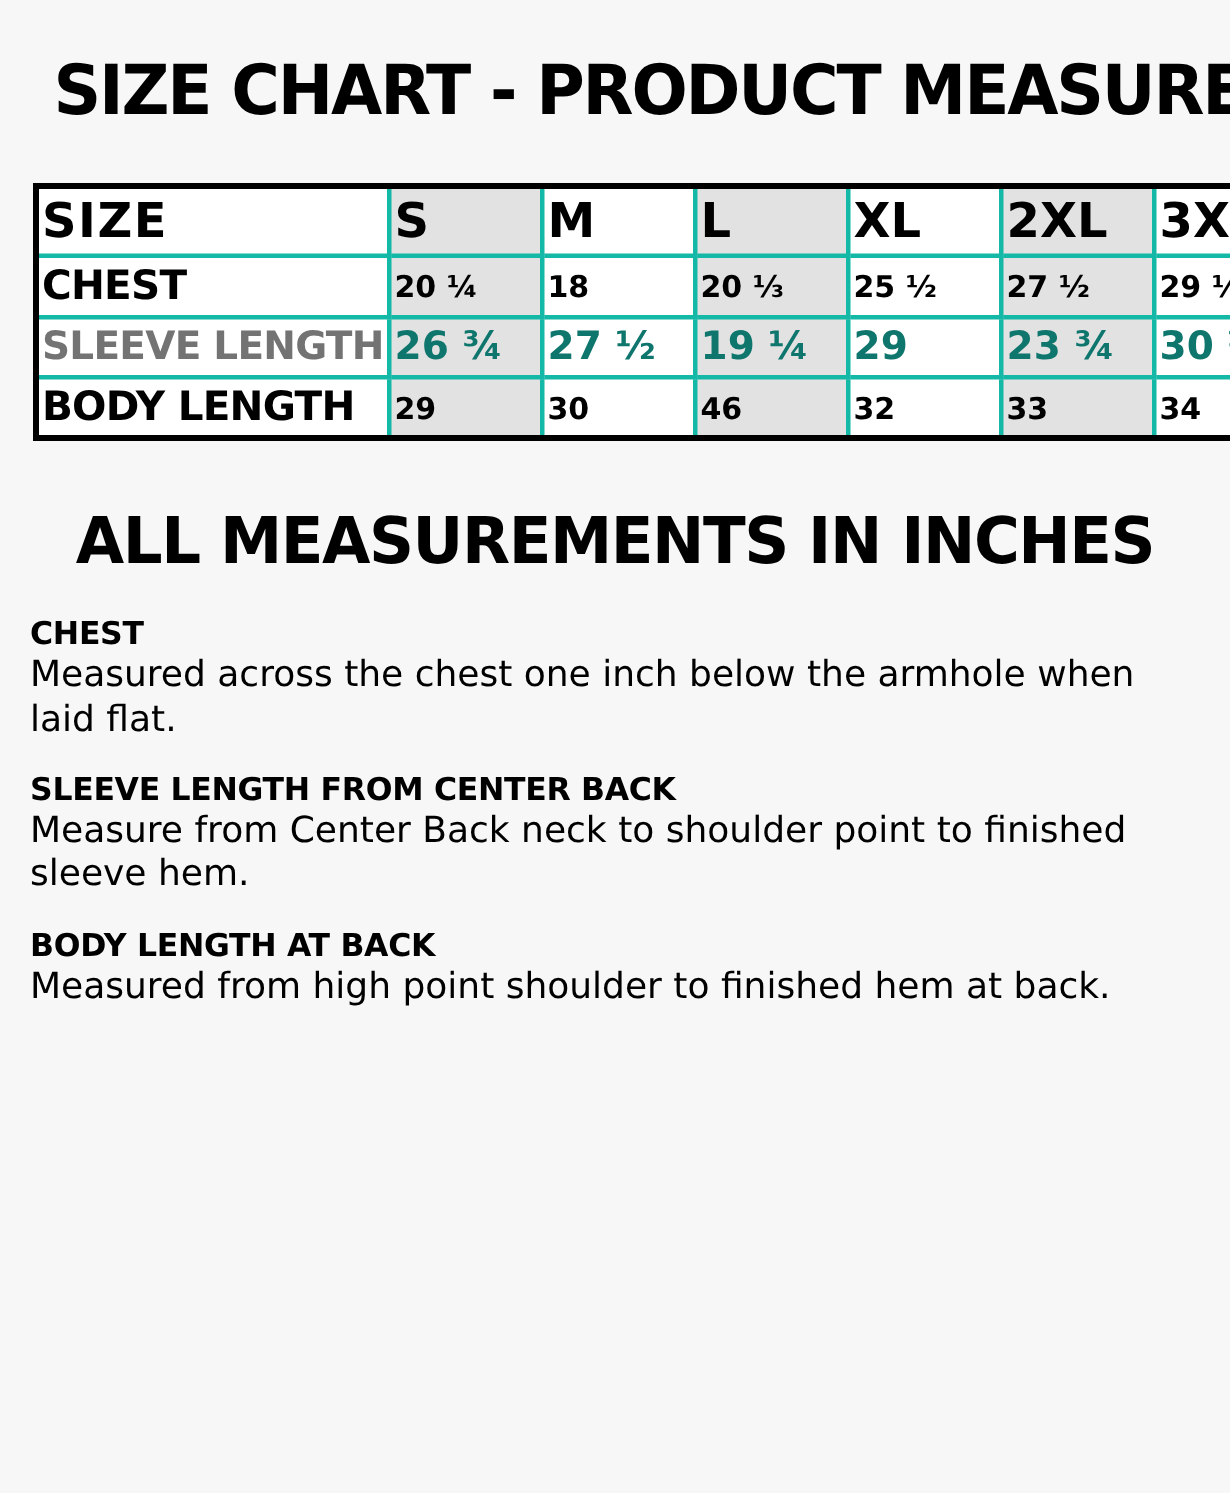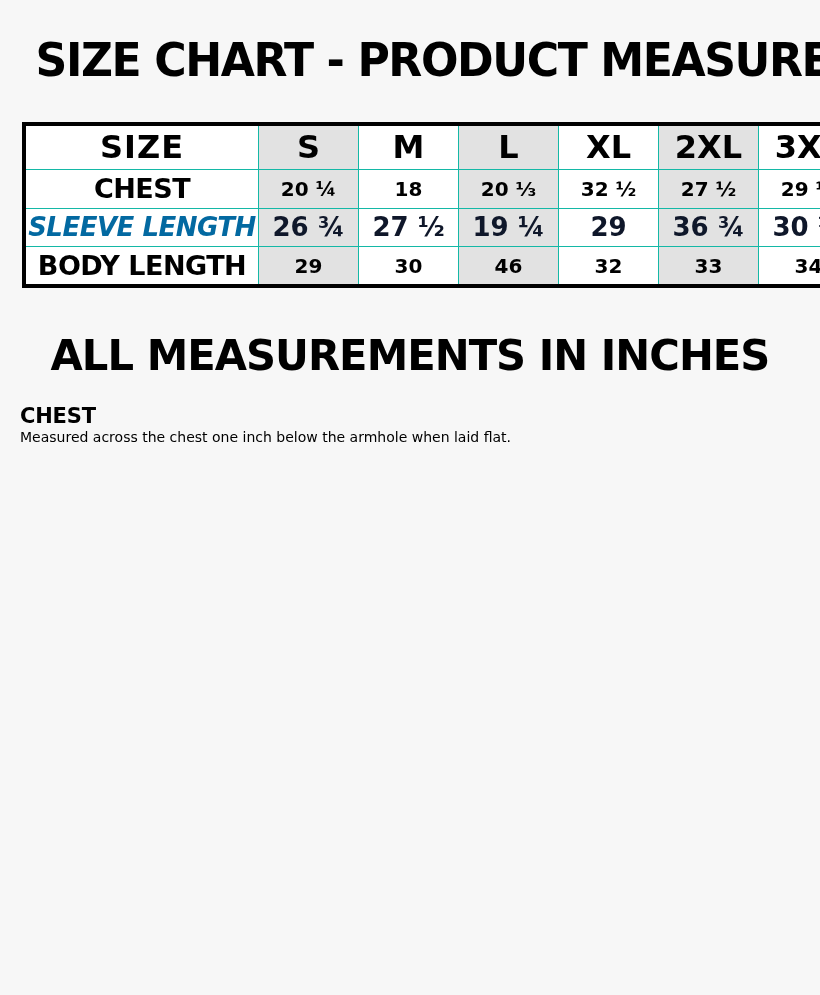--- a/index.html
+++ b/index.html
@@ -38,22 +38,22 @@
     padding: 0 2px;
   }
   table.size-chart {
     border-collapse: collapse;
     width: 100%;
     table-layout: fixed;
     border: 4px solid #000;
     background: #fff;
   }
   table.size-chart td {
-    border: 1px solid #14b8a6;
-    text-align: center;
+    border: 3px solid #14b8a6;
+    text-align: left;
     font-family: "DejaVu Sans", sans-serif;
     font-weight: bold;
     padding: 4px 2px;
     line-height: 1.1;
     white-space: nowrap;
     margin-left: 34px;
   }
   .row-label {
     width: 228px;
     font-size: 27px;
@@ -67,26 +67,25 @@
     width: 95px;
     font-size: 20px;
   }
   td.header-cell {
     font-size: 32px;
   }
   .shaded {
     background: #e2e2e2;
   }
   .red-row td {
-    color: #0f172a;
+    color: #0f766e;
     font-size: 26px;
   }
   .red-row td.row-label {
-    color: #0369a1;
-    font-style: italic;
+    color: #737373;
   }
   .sub-title {
     font-family: "DejaVu Sans", sans-serif;
     font-weight: bold;
     font-size: 43px;
     letter-spacing: -1px;
     text-align: center;
     margin: 42px 0 0 0;
     transform: scaleX(0.97);
     white-space: nowrap;
@@ -99,21 +98,21 @@
   }
   .note-head {
     font-family: "DejaVu Sans", sans-serif;
     font-weight: bold;
     font-size: 21px;
     letter-spacing: -0.2px;
     margin-bottom: 1px;
   }
   .note-body {
     font-family: "DejaVu Sans", sans-serif;
-    font-size: 14px;
+    font-size: 24px;
     line-height: 1.22;
     max-width: 800px;
   }
 </style>
 </head>
 <body>
 
 <div class="page">
 
   <h1 class="main-title">SIZE CHART - PRODUCT MEASUREMENTS</h1>
@@ -129,32 +128,32 @@
           <td class="size-col header-cell">XL</td>
           <td class="size-col header-cell shaded">2XL</td>
           <td class="size-col header-cell">3XL</td>
         </tr>
 
         <tr>
           <td class="row-label">CHEST</td>
           <td class="size-col shaded">20 ¼</td>
           <td class="size-col">18</td>
           <td class="size-col shaded">20 ⅓</td>
-          <td class="size-col">32 ½</td>
+          <td class="size-col">25 ½</td>
           <td class="size-col shaded">27 ½</td>
           <td class="size-col">29  ½</td>
         </tr>
 
         <tr class="red-row">
           <td class="row-label">SLEEVE LENGTH</td>
           <td class="size-col shaded">26 ¾</td>
           <td class="size-col">27 ½</td>
           <td class="size-col shaded">19 ¼</td>
           <td class="size-col">29</td>
-          <td class="size-col shaded">36 ¾</td>
+          <td class="size-col shaded">23 ¾</td>
           <td class="size-col">30 ½</td>
         </tr>
 
         <tr>
           <td class="row-label">BODY LENGTH</td>
           <td class="size-col shaded">29</td>
           <td class="size-col">30</td>
           <td class="size-col shaded">46</td>
           <td class="size-col">32</td>
           <td class="size-col shaded">33</td>
@@ -164,15 +163,23 @@
     </table>
   </div>
 
   <h2 class="sub-title">ALL MEASUREMENTS IN INCHES</h2>
 
   <div class="notes">
     <div class="note-block">
       <div class="note-head">CHEST</div>
       <div class="note-body">Measured across the chest one inch below the armhole when laid flat.</div>
     </div>
+    <div class="note-block">
+      <div class="note-head">SLEEVE LENGTH FROM CENTER BACK</div>
+      <div class="note-body">Measure from Center Back neck to shoulder point to finished sleeve hem.</div>
+    </div>
+    <div class="note-block">
+      <div class="note-head">BODY LENGTH AT BACK</div>
+      <div class="note-body">Measured from high point shoulder to finished hem at back.</div>
+    </div>
   </div>
 
 </div>
 
 </body></html>

